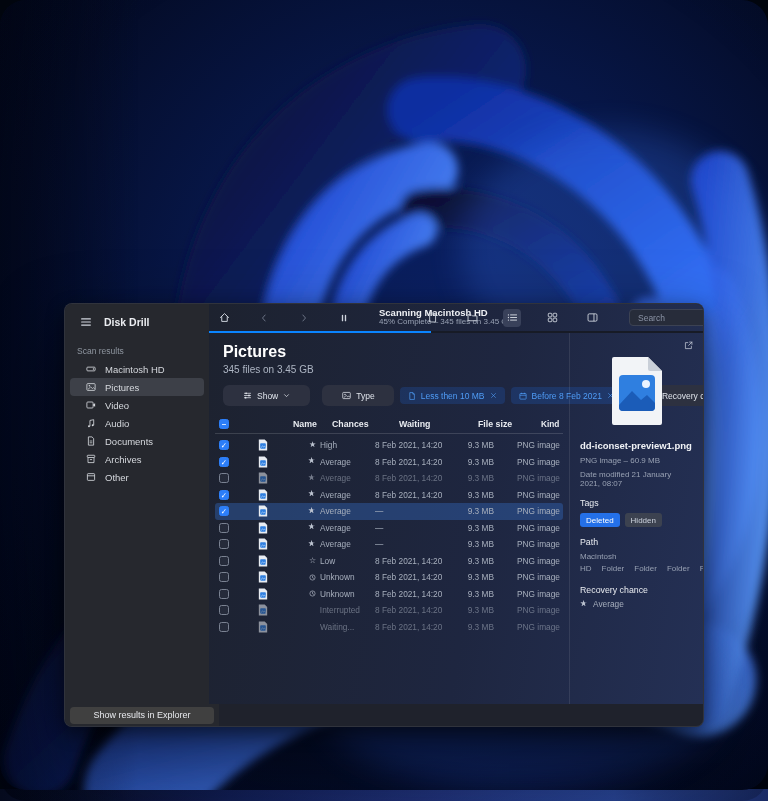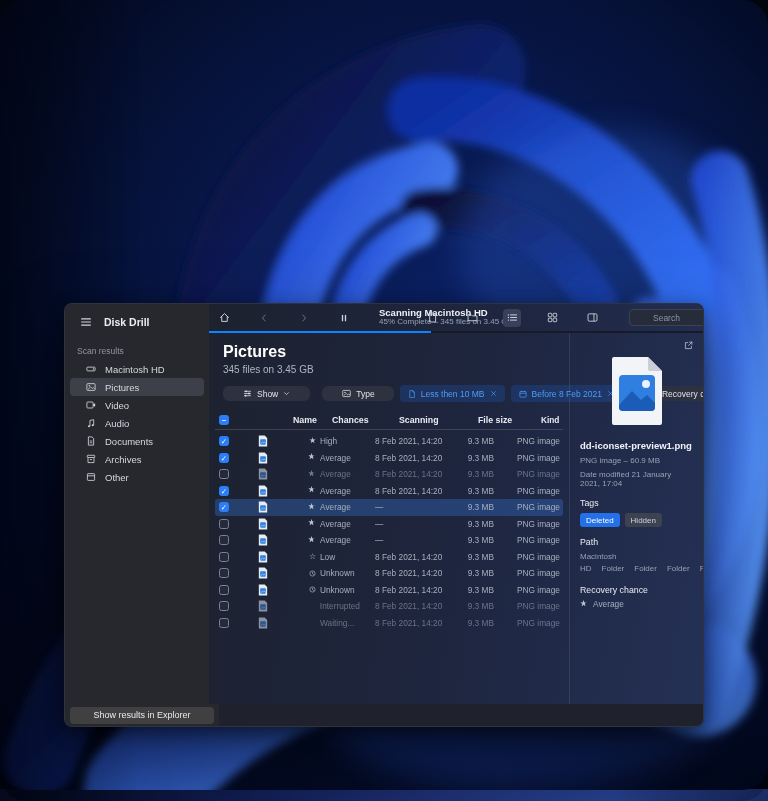--- a/index.html
+++ b/index.html
@@ -41,36 +41,36 @@
     background:linear-gradient(100deg,#1d222f 0%,#1e2640 55%,#243055 100%);}
   .toolbar{height:27px;display:flex;align-items:center;gap:22px;padding:0 8px 0 6px;flex:none;}
   .tb-ic{width:18px;height:18px;display:flex;align-items:center;justify-content:center;border-radius:4px;color:#cfd4dd;flex:none;}
   .tb-ic.dim{color:#6c7486;}
   .tb-ic.active{background:#39415a;}
   .tb-title{margin-left:4px;line-height:1.1;min-width:0;}
   .tb-title .t1{font-size:9.5px;font-weight:bold;color:#eef0f4;white-space:nowrap;}
   .tb-title .t2{font-size:8px;color:#98a1b3;white-space:nowrap;}
   .tb-grow{flex:1;}
   .search{width:78px;height:15px;background:#272c3a;border:1px solid #3c4253;border-radius:4px;
-    display:flex;align-items:center;padding:0 4px 0 21px;gap:4px;margin:0 6px;}
+    display:flex;align-items:center;padding:0 4px 0 6px;gap:4px;margin:0 6px;}
   .search input{flex:1;min-width:0;background:transparent;border:0;outline:0;color:#cfd4dd;
     font-size:8.5px;font-family:"Liberation Sans",sans-serif;}
   .search input::placeholder{color:#8b93a5;}
   .winctl{display:flex;align-items:center;}
   .winctl .tb-ic{width:20px;}
   .progress-track{height:2px;background:#171b26;flex:none;}
   .progress-fill{height:2px;background:#0a84ff;}
 
   .content-row{flex:1;display:flex;min-height:0;}
   .table-area{flex:1;display:flex;flex-direction:column;min-width:0;padding:0 0 0 0;}
   .page-head{padding:10px 14px 0;}
   .page-title{font-size:16px;font-weight:bold;color:#fff;}
   .page-sub{font-size:10px;color:#aeb6c4;margin-top:3px;}
   .filters{display:flex;align-items:center;gap:6px;padding:10px 14px 0;}
-  .fbtn{height:15px;border-radius:6px;background:#2d3140;display:flex;align-items:center;gap:4px;
+  .fbtn{height:21px;border-radius:6px;background:#2d3140;display:flex;align-items:center;gap:4px;
     padding:0 19px;font-size:8.5px;color:#dfe3ea;white-space:nowrap;}
   .fdiv{width:1px;height:13px;background:rgba(255,255,255,.16);}
   .chip{height:17px;border-radius:4px;background:rgba(31,111,235,.20);display:flex;align-items:center;
     gap:4px;padding:0 7px;font-size:8.5px;color:#4f9cf6;white-space:nowrap;}
   .chip .x{color:#4f9cf6;display:flex;}
 
   
   .table{margin:8px 6px 0 6px;flex:1;min-height:0;}
   .trow{display:grid;grid-template-columns:24px 20px 1fr 52px 64px 46px 54px;align-items:center;
     height:16.5px;border-radius:3px;padding:0 4px 0 4px;gap:15px;}
@@ -529,21 +529,21 @@
             </div>
 
             <div class="table">
               <div class="trow thead">
                 <span style="display:flex">
                     <span class="cb ind"></span>
                   </span>
                 <span></span>
                 <span>Name</span>
                 <span>Chances</span>
-                <span>Scanning</span>
+                <span>Waiting</span>
                 <span style="text-align:left">File size</span>
                 <span class="kd" style="color:#e8ebf0">Kind</span>
               </div>
               <div id="table-rows">
   <div class="trow">
     <span style="display:flex">
                       <span class="cb on"></span>
                     </span>
     <span class="fic">
       <svg width="10" height="12" viewBox="0 0 12 14">
@@ -844,21 +844,21 @@
               <svg width="58" height="72" viewBox="0 0 58 72">
                 <path d="M4 2 H40 L54 16 V68 A2 2 0 0 1 52 70 H6 A2 2 0 0 1 4 68 V4 A2 2 0 0 1 6 2 Z" fill="#f2f4f7"></path>
                 <path d="M40 2 L54 16 H42 A2 2 0 0 1 40 14 Z" fill="#c9cfd8"></path>
                 <rect x="11" y="20" width="36" height="36" rx="4" fill="#2f7fe0"></rect>
                 <circle cx="38" cy="29" r="4" fill="#eaf3ff"></circle>
                 <path d="M11 50 L24 36 L33 45 L39 40 L47 48 V52 A4 4 0 0 1 43 56 H15 A4 4 0 0 1 11 52 Z" fill="#1b5cb8"></path>
               </svg>
             </div>
             <div class="pv-name">dd-iconset-preview1.png</div>
             <div class="pv-meta">PNG image – 60.9 MB</div>
-            <div class="pv-meta">Date modified 21 January 2021, 17:04</div>
+            <div class="pv-meta">Date modified 21 January 2021, 08:07</div>
             <div class="pv-h">Tags</div>
             <div class="pv-tags" id="pv-tags">
   <span class="tag blue">Deleted</span>
 
   <span class="tag grey">Hidden</span>
 </div>
             <div class="pv-h">Path</div>
             <div class="pv-path" id="pv-path"><span>Macintosh HD</span><span>Folder</span><span>Folder</span><span>Folder</span><span>Folder</span></div>
             <div class="pv-h">Recovery chance</div>
             <div class="pv-rec">

